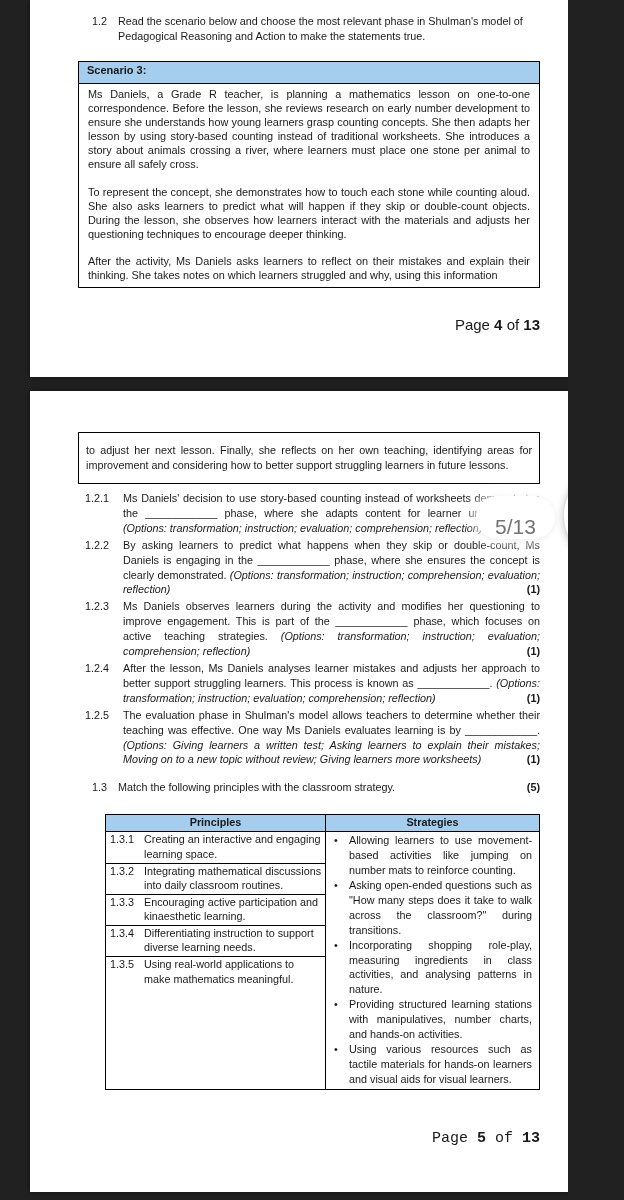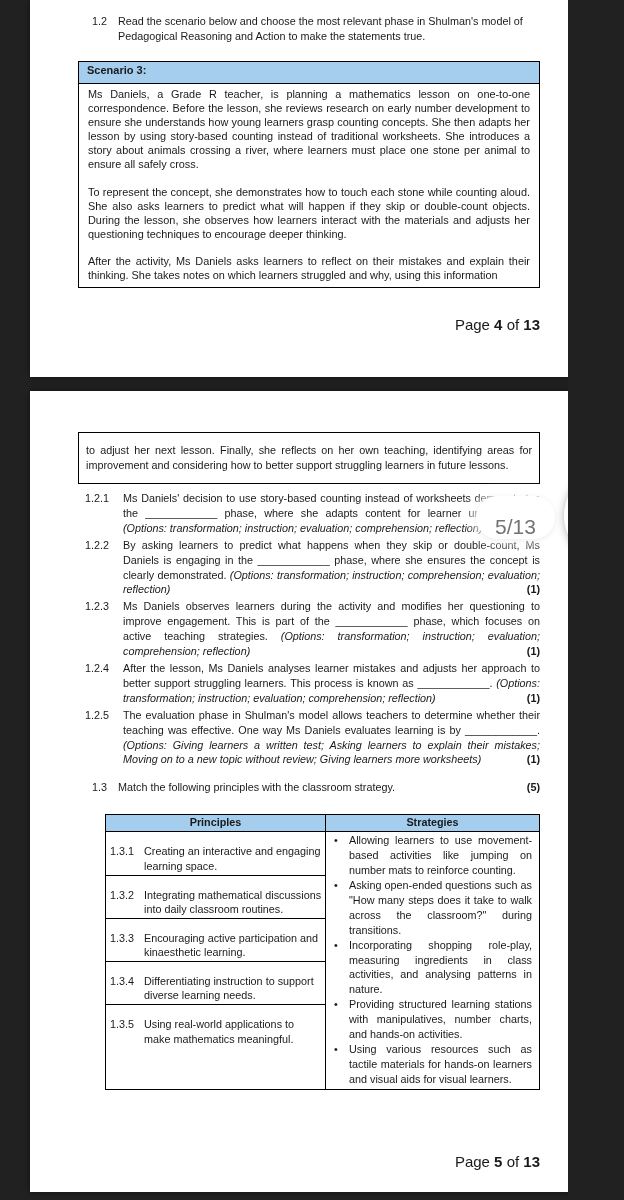--- a/index.html
+++ b/index.html
@@ -59,33 +59,33 @@
     margin-top:19px; margin-left:27px; width:435px;
     display:flex; border:1.5px solid #000; font-size:10.8px;
   }
   .mt-left { width:220px; flex:none; border-right:1.5px solid #000; display:flex; flex-direction:column; }
   .mt-right { flex:1; display:flex; flex-direction:column; }
   .mt-header {
     background:var(--accent-blue,#a4cdee);
     border-bottom:1.5px solid #000;
     font-weight:bold; text-align:center; line-height:15px; padding:0 0 1px;
   }
-  .p-row { display:flex; line-height:14.6px; padding:12px 3px 1px 0; border-bottom:1px solid #000; }
+  .p-row { display:flex; line-height:14.6px; padding:0 3px 1px 0; border-bottom:1px solid #000; }
   .p-row:last-child { border-bottom:none; flex:1; }
   .p-num { flex:none; width:38px; padding-left:4px; }
   .p-text { flex:1; }
   .mt-body { padding:1px 7px 2px 3px; }
   .bullet { display:flex; line-height:14.9px; }
   .bullet::before { content:"\2022"; flex:none; width:15px; padding-left:5px; }
   .b-text { flex:1; text-align:justify; }
 
   
   .page-footer { position:absolute; right:51px; font-size:15px; color:#1a1a1a;padding-left:45px; }
   .page1 .page-footer { bottom:44px; }
-  .page2 .page-footer { bottom:22px; }
+  .page2 .page-footer { bottom:45px;font-family:Liberation Mono, monospace; }
 
   
   .pill {
     position:absolute; left:476px; top:496px; width:79px; height:43px;
     background:#fff; border-radius:22px; z-index:6;
     box-shadow:0 0 12px 4px rgba(255,255,255,0.85), 0 1px 5px rgba(0,0,0,0.18);
     display:flex; align-items:flex-end; justify-content:center;
     font-size:21px; color:#737373;
   }
   .grid-btn {

